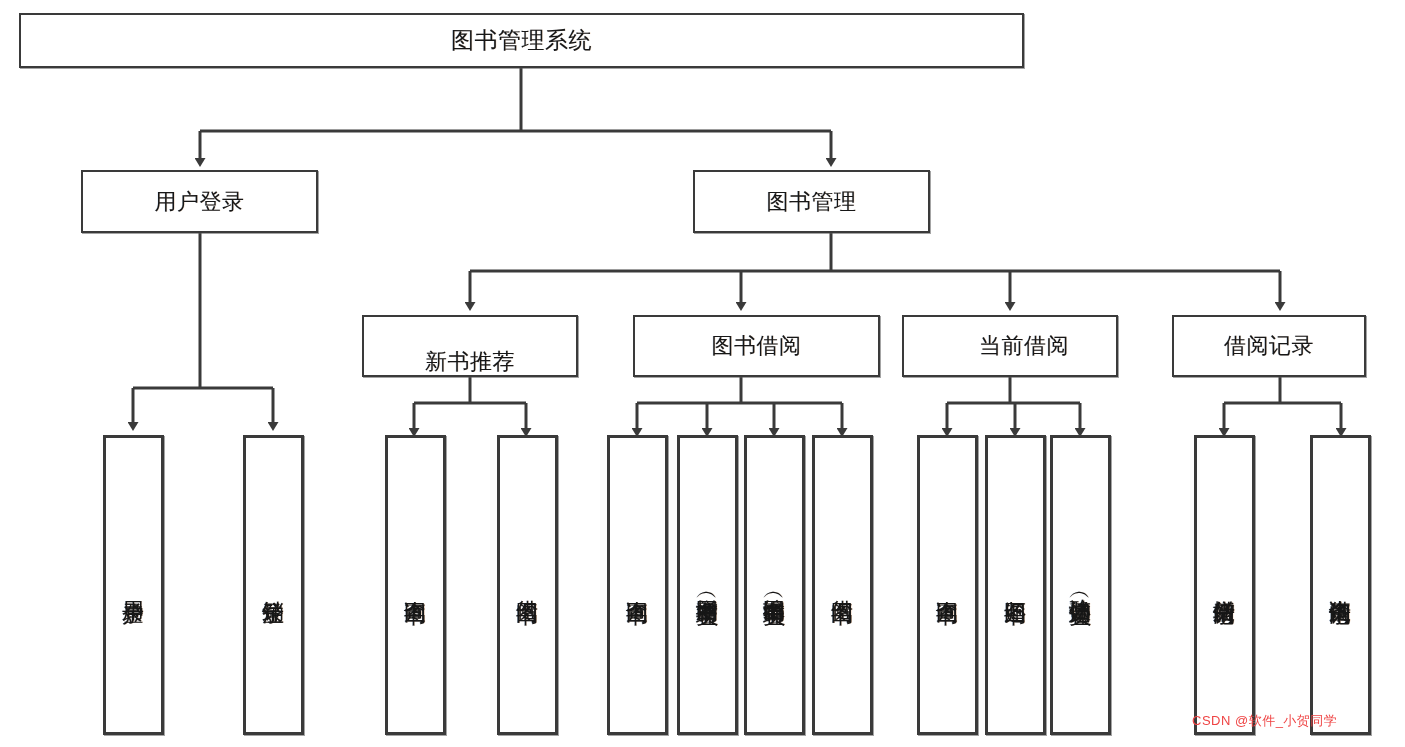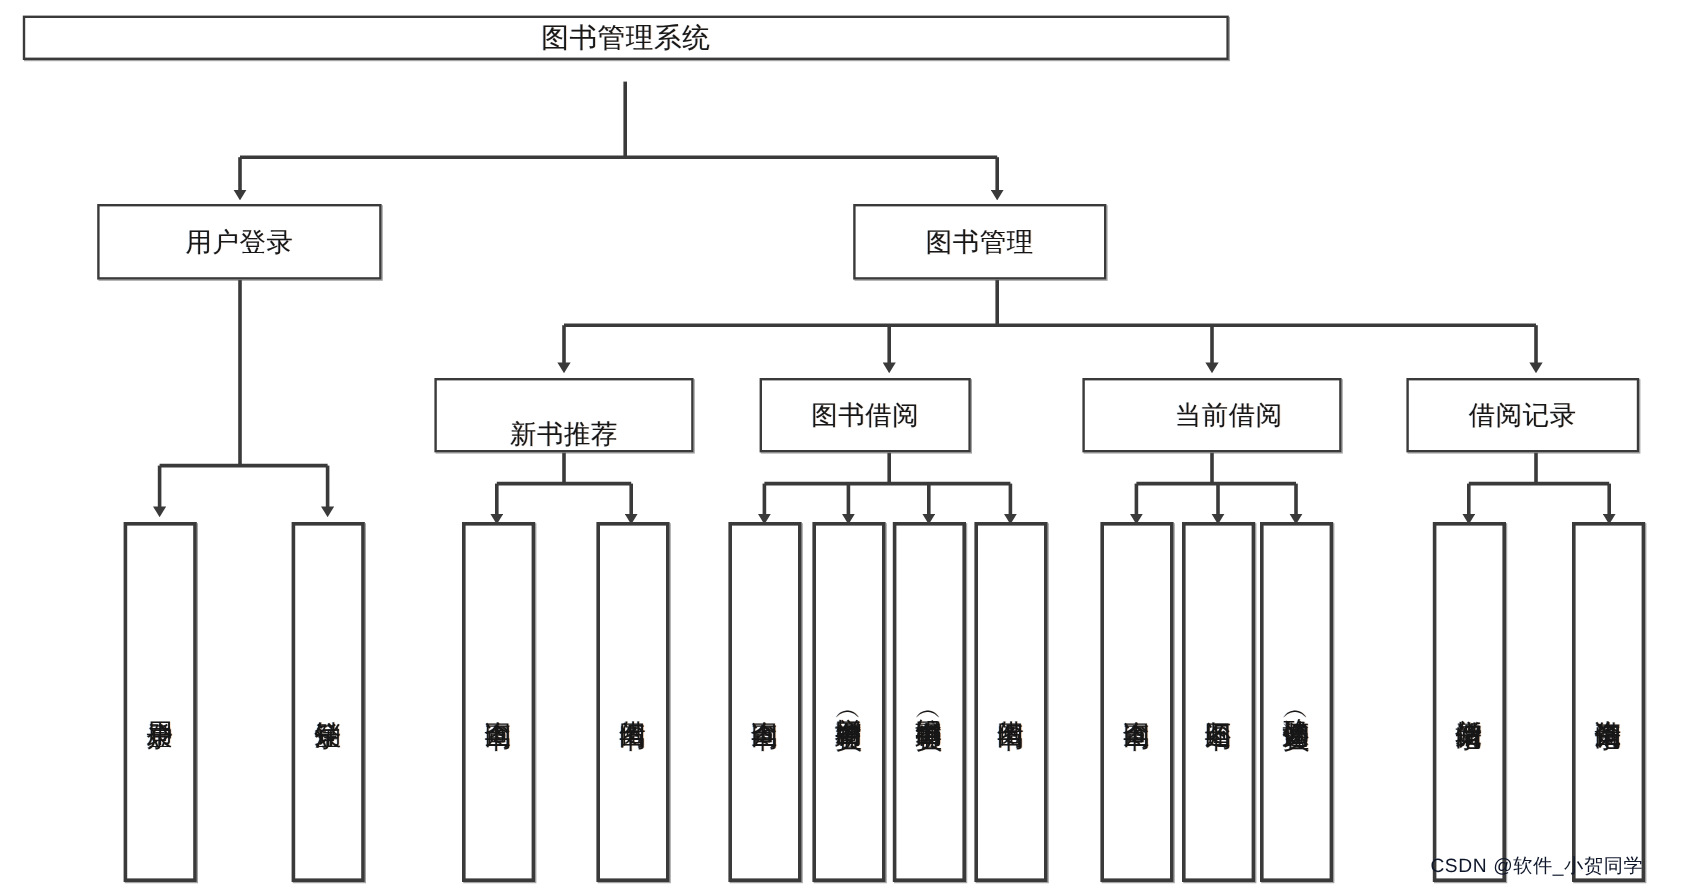--- a/index.html
+++ b/index.html
@@ -49,22 +49,22 @@
     line-height:1.32;
     letter-spacing:1px;
     white-space:normal;
     max-height:284px;
   }
   .node.root .lbl{ font-size:23px; }
   #watermark{
     position:absolute;
     left:1192px;
     top:712px;
-    font-size:16px;
-    color:#0f172a;
+    font-size:13px;
+    color:#ef4444;
     letter-spacing:0.5px;
     white-space:nowrap;
     user-select:none;
   }
 </style>
 </head>
 <body>
 
 <div id="canvas">
 
@@ -111,35 +111,35 @@
       <path d="M1015,403 L1015,430" marker-end="url(#arrow)"></path>
       <path d="M1080,403 L1080,430" marker-end="url(#arrow)"></path>
 
       <path d="M1280,377 L1280,403"></path>
       <path d="M1224,403 L1341,403"></path>
       <path d="M1224,403 L1224,430" marker-end="url(#arrow)"></path>
       <path d="M1341,403 L1341,430" marker-end="url(#arrow)"></path>
     </g>
   </svg>
 
-  <div class="node root" style="left:19px; top:13px; width:1005px; height:37px;">
+  <div class="node root" style="left:19px; top:13px; width:1005px; height:55px;">
     <span class="lbl">图书管理系统</span>
   </div>
 
   <div class="node" style="left:81px; top:170px; width:237px; height:63px;">
     <span class="lbl">用户登录</span>
   </div>
-  <div class="node" style="left:711px; top:170px; width:211px; height:63px;">
+  <div class="node" style="left:693px; top:170px; width:237px; height:63px;">
     <span class="lbl">图书管理</span>
   </div>
 
   <div class="node" style="left:362px; top:315px; width:216px; height:62px;align-items:flex-end;">
     <span class="lbl">新书推荐</span>
   </div>
-  <div class="node" style="left:633px; top:315px; width:176px; height:62px;">
+  <div class="node" style="left:633px; top:315px; width:247px; height:62px;">
     <span class="lbl">图书借阅</span>
   </div>
   <div class="node" style="left:902px; top:315px; width:216px; height:62px;padding-left:28px;">
     <span class="lbl">当前借阅</span>
   </div>
   <div class="node" style="left:1172px; top:315px; width:194px; height:62px;">
     <span class="lbl">借阅记录</span>
   </div>
 
   <div class="node vert" style="left:103px; top:435px; width:61px; height:300px;">

